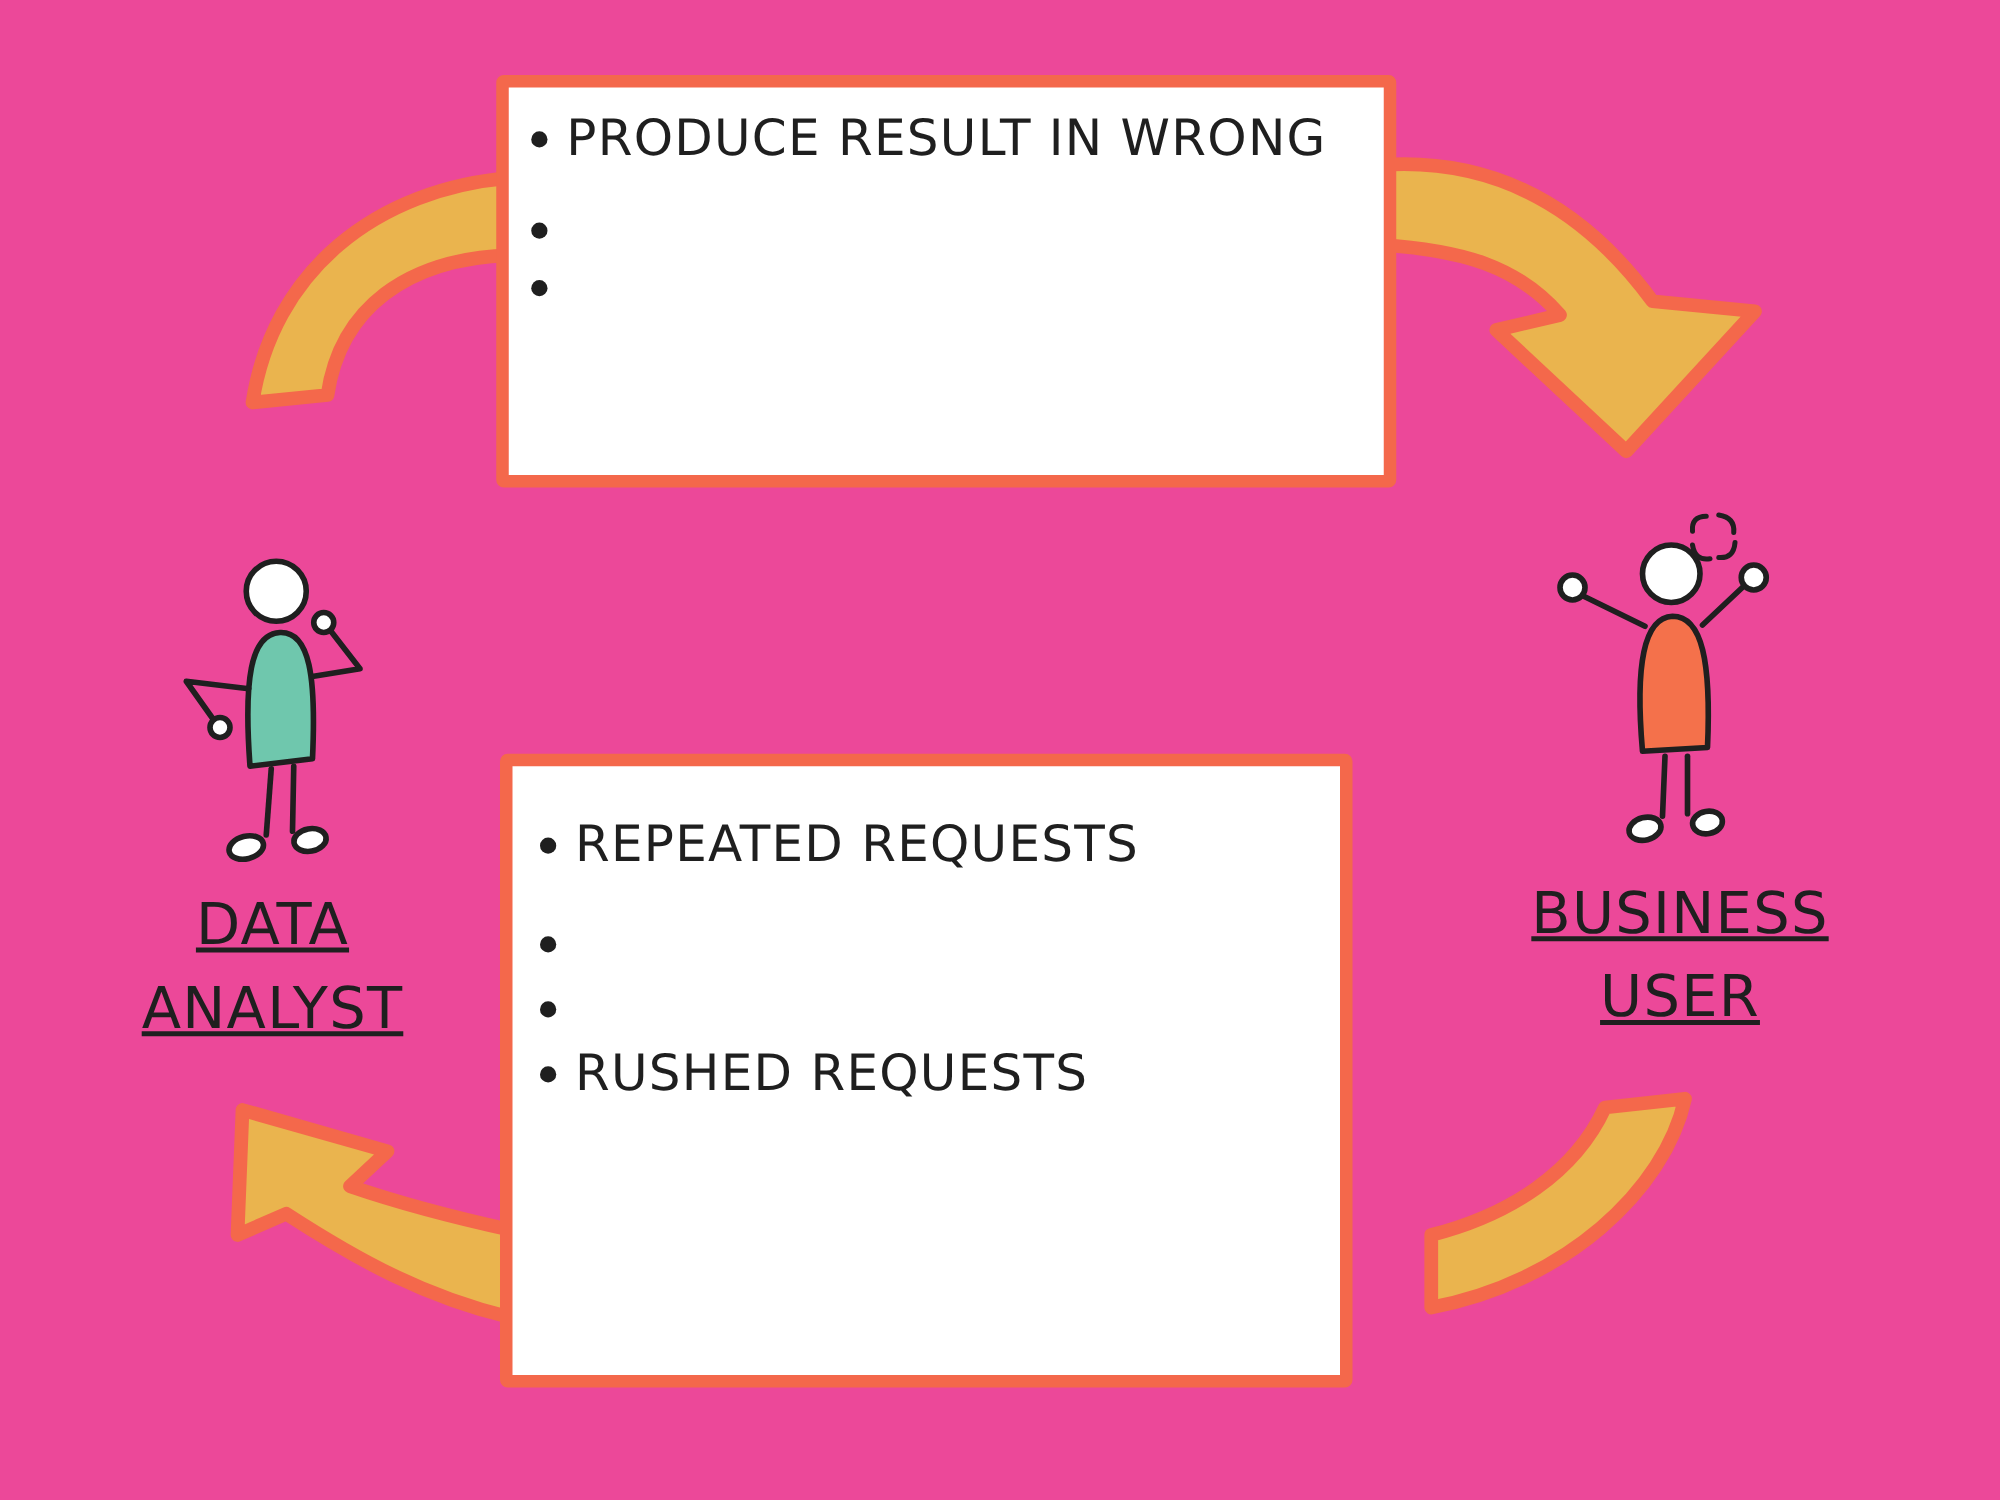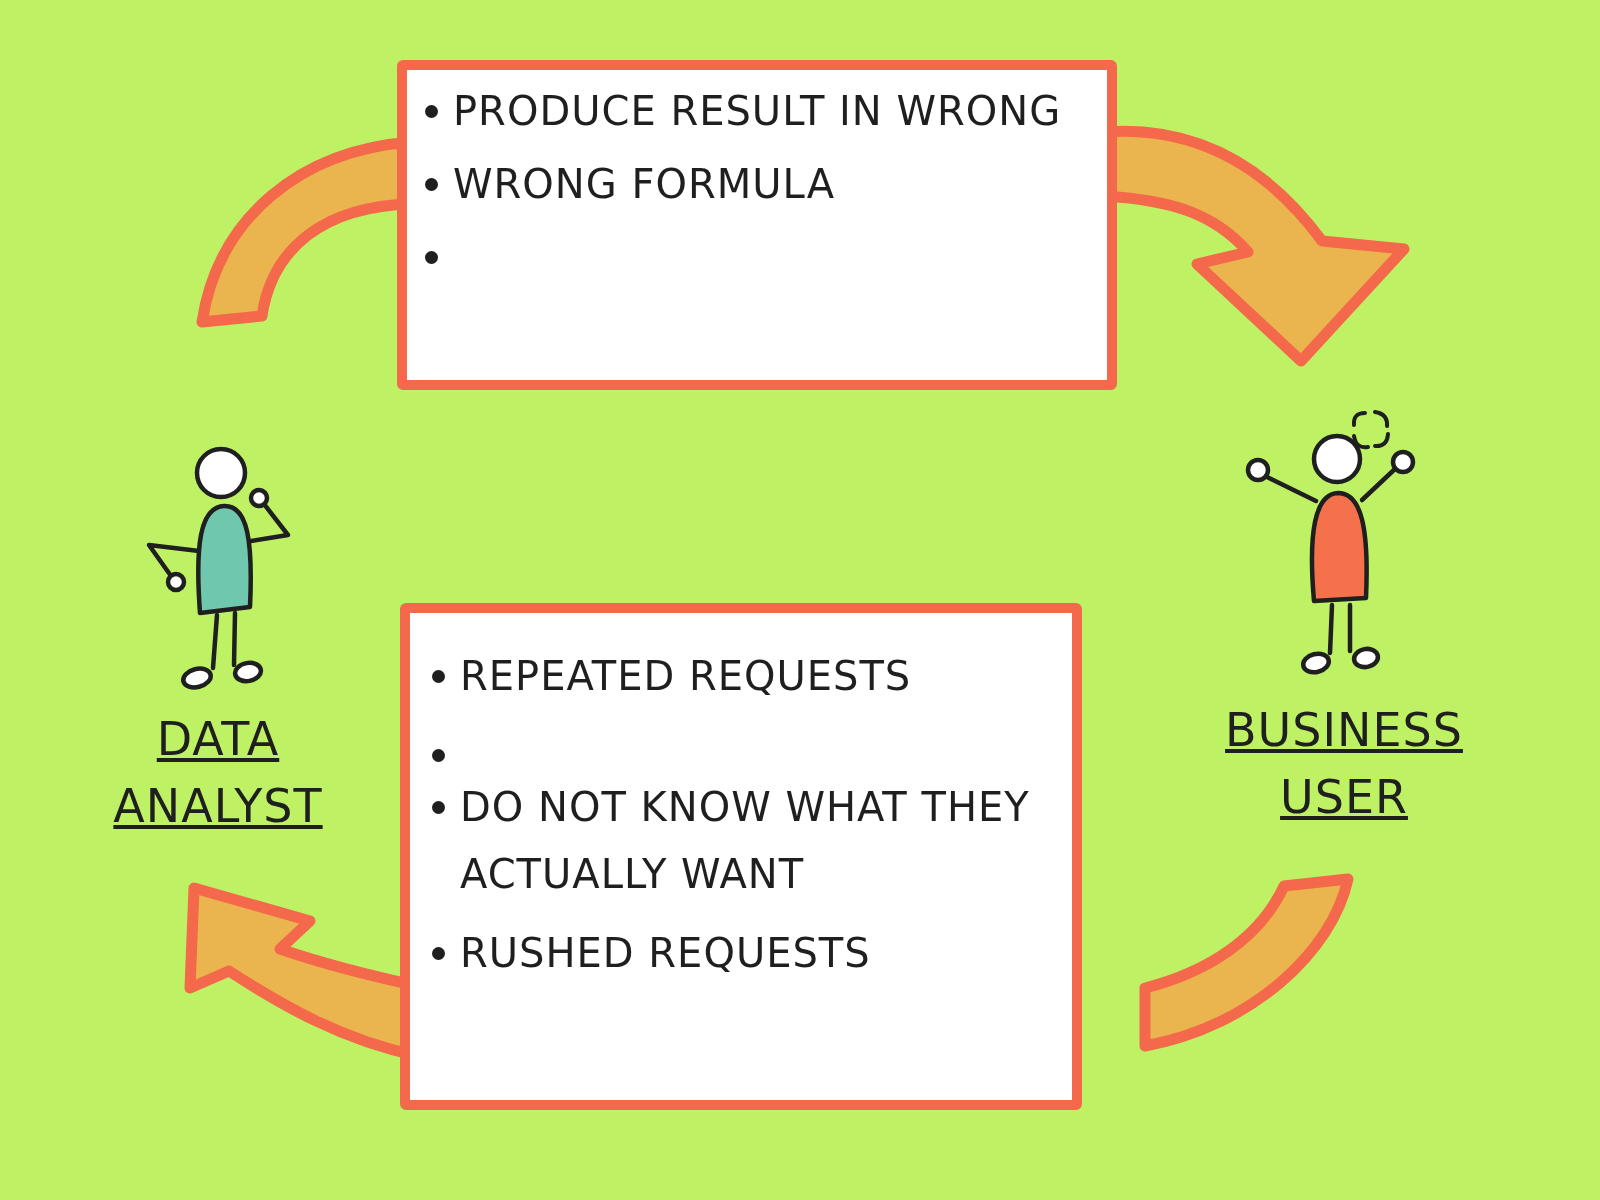--- a/index.html
+++ b/index.html
@@ -1,18 +1,18 @@
 <!DOCTYPE html>
 <html style="--coral: #F4684B; --yellow: #EAB44E; --teal: #6FC7AD; --orange: #F4714B; --ink: #1F1F1F;"><head>
 <meta charset="utf-8">
 <style>
   html,body { margin:0; padding:0; background:#ffffff; }
   .canvas {
     position:relative; width:1600px; height:1200px; overflow:hidden;
-    background:#bef264; color:var(--ink,#222222);
+    background:#ec4899; color:var(--ink,#222222);
     font-family:"DejaVu Sans", sans-serif;
   }
   svg.underlay { position:absolute; left:0; top:0; width:1600px; height:1200px; z-index:1; }
   .box {
     position:absolute; box-sizing:border-box; background:#ffffff;
     border:10px solid var(--coral,#F4684B); border-radius:6px; z-index:2;
   }
   .box.top    { left:397px; top:60px;  width:720px; height:330px; }
   .box.bottom { left:400px; top:603px; width:682px; height:507px; }
   .items { box-sizing:border-box; }
@@ -88,47 +88,40 @@
   <div class="box top">
     <div class="items">
       <div class="item">
         <span class="dot"></span>
         <div>
           <div class="line">PRODUCE RESULT IN WRONG</div>
         </div>
       </div>
       <div class="item">
         <span class="dot"></span>
-        <div>
-            <div class="line">WRONG FORMULA</div>
-          </div>
       </div>
       <div class="item">
         <span class="dot"></span>
       </div>
     </div>
   </div>
 
   <div class="box bottom">
     <div class="items">
       <div class="item">
         <span class="dot"></span>
         <div>
             <div class="line">REPEATED REQUESTS</div>
           </div>
       </div>
       <div class="item">
         <span class="dot"></span>
       </div>
       <div class="item">
         <span class="dot"></span>
-        <div>
-          <div class="line">DO NOT KNOW WHAT THEY</div>
-          <div class="line">ACTUALLY WANT</div>
-        </div>
       </div>
       <div class="item">
         <span class="dot"></span>
         <div>
             <div class="line">RUSHED REQUESTS</div>
           </div>
       </div>
     </div>
   </div>
 

